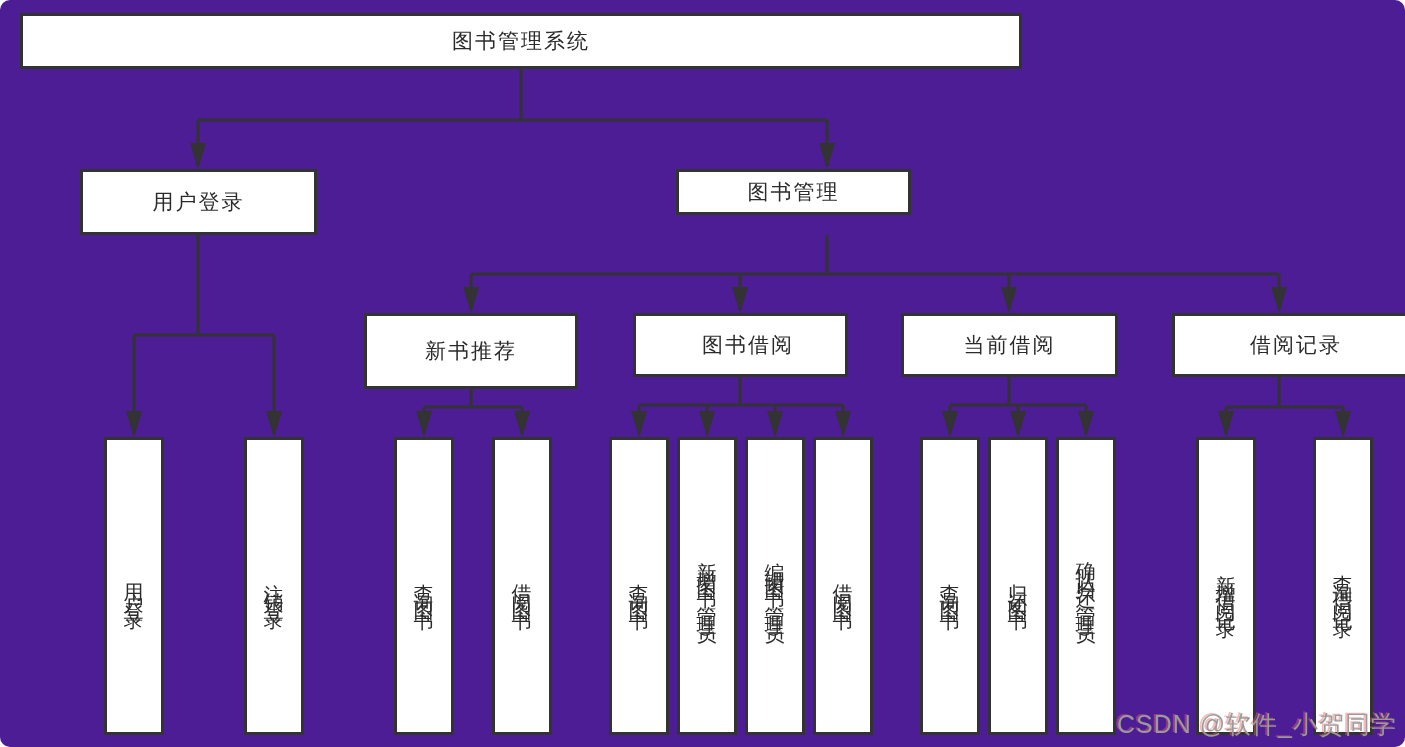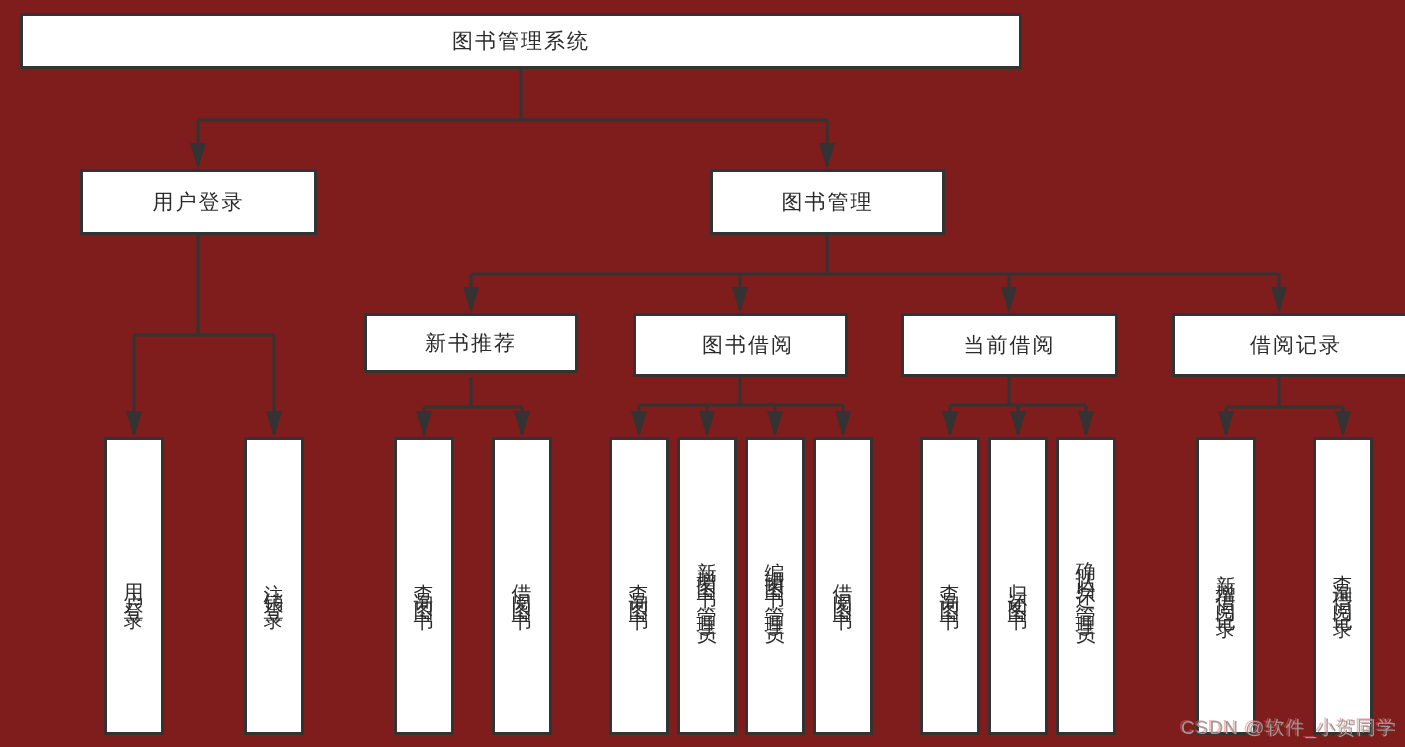--- a/index.html
+++ b/index.html
@@ -1,33 +1,33 @@
 <!DOCTYPE html>
 <html><head>
 <meta charset="utf-8">
 <style>
   html,body{margin:0;padding:0;background:#ffffff;}
   #canvas{
-    position:relative;width:1405px;height:747px;background:#7f1d1d;overflow:hidden;
-    font-family:"Liberation Sans", sans-serif;color:#2b2b2b;
+    position:relative;width:1405px;height:747px;background:#4c1d95;overflow:hidden;
+    font-family:"Liberation Sans", sans-serif;color:#2b2b2b;border-radius:10px;
   }
   #connectors{position:absolute;left:0;top:0;width:1405px;height:747px;}
   #connectors path{stroke:#333333;stroke-width:3;fill:none;}
   #connectors polygon{fill:#333333;stroke:none;}
   .node{
     position:absolute;background:#ffffff;border:3px solid #333333;box-sizing:border-box;
     display:flex;align-items:center;justify-content:center;
     font-size:21px;color:#2b2b2b;letter-spacing:2px;white-space:nowrap;
   }
   .node-v{
     writing-mode:vertical-lr;text-orientation:mixed;
     font-size:20px;letter-spacing:9px;line-height:1;white-space:normal;
   }
   #watermark{
-    position:absolute;right:8px;bottom:6px;font-size:19px;letter-spacing:1px;
+    position:absolute;right:8px;bottom:6px;font-size:25px;letter-spacing:1px;
     color:#9b9b9b;text-shadow:-2px -1px 0 rgba(231,101,101,0.45);z-index:5;
   }
 </style>
 </head>
 <body>
 
 <div id="canvas">
 
   <svg id="connectors" viewBox="0 0 1405 747" xmlns="http://www.w3.org/2000/svg">
 
@@ -61,23 +61,23 @@
     <polygon points="1078,411 1094,411 1086,437"></polygon>
 
     <path d="M1279 377 V407 M1226 407 H1343 M1226 407 V434 M1343 407 V434"></path>
     <polygon points="1218,411 1234,411 1226,437"></polygon>
     <polygon points="1335,411 1351,411 1343,437"></polygon>
   </svg>
 
   <div class="node" style="left:20px;top:13px;width:1002px;height:56px;">图书管理系统</div>
 
   <div class="node" style="left:80px;top:169px;width:237px;height:66px;">用户登录</div>
-  <div class="node" style="left:710px;top:169px;width:235px;height:66px;">图书管理</div>
+  <div class="node" style="left:676px;top:169px;width:235px;height:46px;">图书管理</div>
 
-  <div class="node" style="left:364px;top:313px;width:214px;height:60px;">新书推荐</div>
+  <div class="node" style="left:364px;top:313px;width:214px;height:76px;">新书推荐</div>
   <div class="node" style="left:633px;top:313px;width:215px;height:64px;padding-left:15px;">图书借阅</div>
   <div class="node" style="left:901px;top:313px;width:217px;height:64px;">当前借阅</div>
   <div class="node" style="left:1172px;top:313px;width:248px;height:64px;">借阅记录</div>
 
   <div class="node node-v" style="left:104px;top:437px;width:60px;height:298px;">用户登录</div>
   <div class="node node-v" style="left:244px;top:437px;width:60px;height:298px;">注销登录</div>
 
   <div class="node node-v" style="left:394px;top:437px;width:60px;height:298px;">查询图书</div>
   <div class="node node-v" style="left:492px;top:437px;width:60px;height:298px;">借阅图书</div>
 

